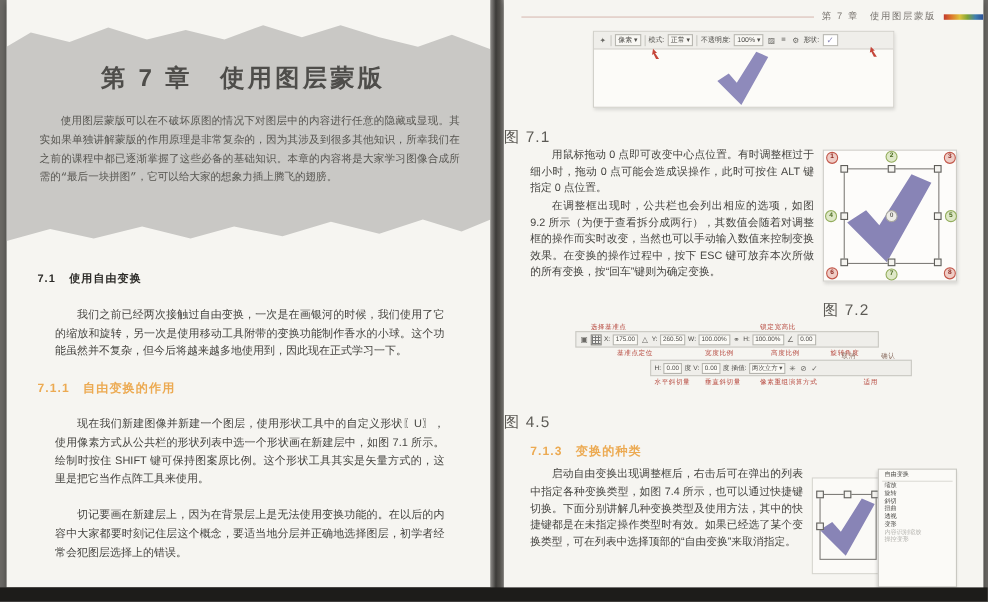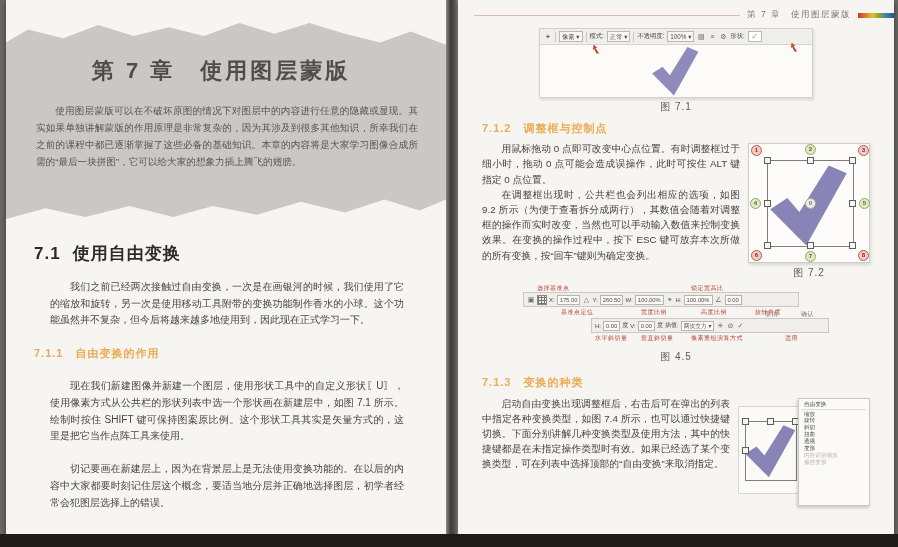--- a/index.html
+++ b/index.html
@@ -13,38 +13,38 @@
   .page{position:absolute;top:0;background:#f6f5f1;overflow:hidden;box-shadow:0 2px 6px rgba(0,0,0,.45);}
   .page-left{left:6px;width:440px;height:534px;}
   .page-right{left:458px;width:436px;height:540px;}
 
   
   .chapter-banner{position:absolute;left:0;top:12px;width:440px;height:218px;background:#c9c8c5;
     clip-path:polygon(0% 14%,5% 8%,13% 12%,21% 6%,29% 11%,37% 7%,45% 11%,53% 5%,61% 10%,69% 5%,77% 10%,85% 14%,92% 9%,100% 15%,100% 86%,94% 91%,86% 86%,77% 92%,67% 87%,57% 93%,47% 89%,38% 94%,28% 89%,18% 94%,9% 90%,0% 95%);}
   .chapter-title{position:absolute;left:0;right:10px;top:56px;text-align:center;
     font-size:22px;font-weight:600;color:#4e4d4a;letter-spacing:3px;}
   .chapter-intro{position:absolute;left:30px;right:28px;top:102px;
-    font-size:9.6px;line-height:17px;color:#565550;text-align:justify;}
+    font-size:9.6px;line-height:17px;color:#565550;text-align:justify;font-family:Liberation Mono, monospace;}
   .chapter-intro p{margin:0;text-indent:2em;}
   .left-body{position:absolute;left:28px;right:26px;top:246px;color:#454440;
     font-size:10px;line-height:16.8px;text-align:justify;}
   .left-body p{margin:16px;text-indent:2em;}
   .h-num{display:inline-block;margin-right:12px;}
-  .h1-sec{font-size:17px;font-weight:bold;color:#2c2b28;letter-spacing:1px;margin:0 0 10px 0;}
+  .h1-sec{font-size:10px;font-weight:bold;color:#2c2b28;letter-spacing:1px;margin:0 0 10px 0;}
   .h2-sec{font-size:11px;font-weight:bold;color:#ecaa52;letter-spacing:1px;margin:9px 0 5px 0;}
 
   
   .rp-header{display:flex;align-items:center;padding:9px 0 0 16px;}
   .rp-header .hline{flex:1;height:1px;background:#d8bcb4;}
   .rp-header .htext{font-size:8.5px;color:#77736e;letter-spacing:1.5px;margin:0 7px;}
   .rp-header .rainbow{width:36px;height:5px;margin-right:0;
     background:linear-gradient(90deg,#c23a2e,#dd7a2c,#ddc23c,#7fa437,#3f7fb0,#2b4f96);}
 
   .figure{color:#55534e;}
-  .figcap{text-align:center;font-size:10px;color:#5c5a55;margin-top:2px;letter-spacing:1px;}
+  .figcap{text-align:left;font-size:14px;color:#5c5a55;margin-top:18px;letter-spacing:1px;}
 
   
   .fig71-wrap{margin-top:7px;}
   .fig71-panel{position:relative;width:272px;margin:0 auto;background:#fcfbf8;border:1px solid #d2d1cb;box-shadow:1px 2px 3px rgba(0,0,0,.12);}
   .ps-toolbar{height:15px;display:flex;align-items:center;gap:3px;padding:0 4px;border-bottom:1px solid #d6d5cf;background:#efeeea;font-size:6.3px;color:#4e4d49;white-space:nowrap;}
   .tb-ico{display:inline-block;width:8px;text-align:center;color:#6b6a66;font-size:7px;}
   .tb-box{border:1px solid #b8b7b1;background:#f8f7f3;padding:0 2px;height:9px;line-height:9px;}
   .tb-sep{width:1px;height:10px;background:#c9c8c2;}
   .tb-swatch{border:1px solid #b8b7b1;background:#fff;width:12px;height:9px;text-align:center;line-height:9px;color:#8c89b8;font-size:8px;}
   .check-stage{height:52px;position:relative;}
@@ -140,23 +140,20 @@
       <div class="check-stage">
         <svg style="position:absolute;left:104px;top:0px" width="62" height="52" viewBox="0 0 100 100">
           <polygon points="6,55 26,42 40,58 74,4 95,13 48,97" fill="#8e8abb"></polygon>
         </svg>
       </div>
     </div>
     <div class="figcap">图 7.1</div>
   </div>
 
   <div class="rp-text sec-712">
-    <div class="oh">
-      <span class="h-num">7.1.2</span><span>调整框与控制点</span>
-    </div>
 
     <div class="figure float-right">
       <div class="fig72-panel">
         <svg style="position:absolute;left:12px;top:18px" width="94" height="86" viewBox="0 0 100 100">
           <polygon points="6,55 26,42 40,58 74,4 95,13 48,97" fill="#8884b6"></polygon>
         </svg>
         <div class="trect" style="left:18px;top:16px;width:85px;height:85px"></div>
         <div class="hd" style="left:15px;top:13px"></div>
         <div class="hd" style="left:58px;top:13px"></div>
         <div class="hd" style="left:100px;top:13px"></div>

